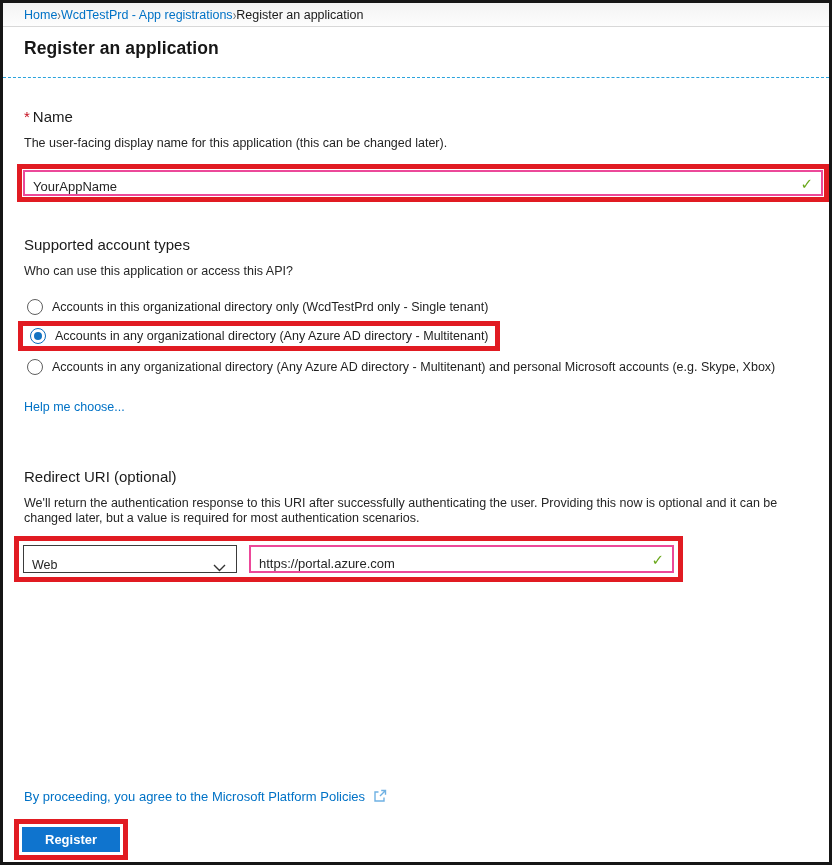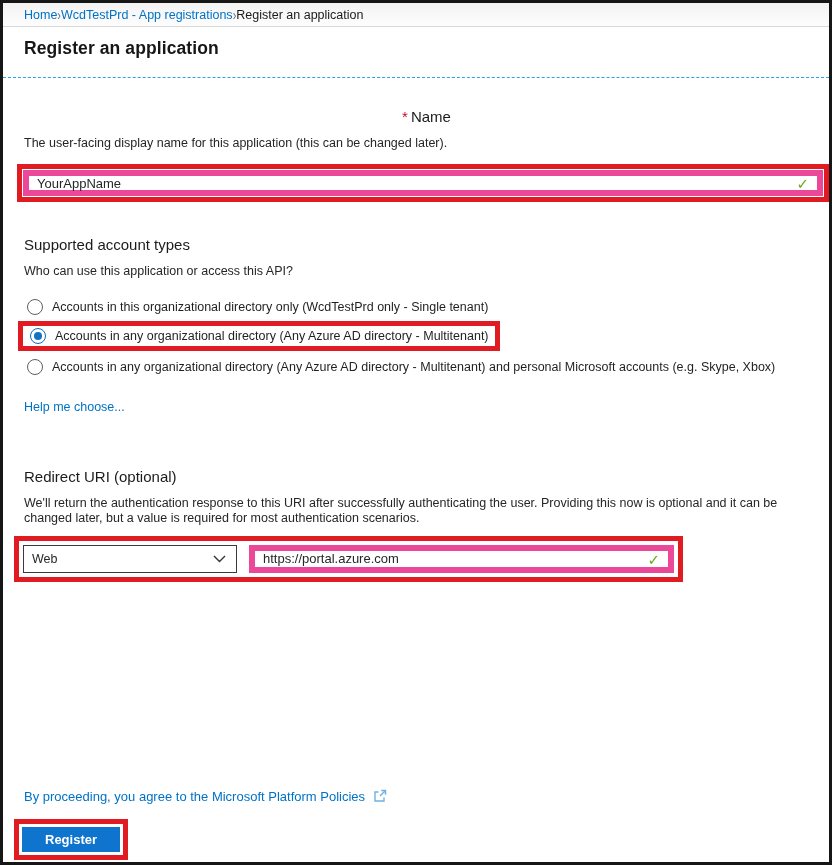--- a/index.html
+++ b/index.html
@@ -23,27 +23,27 @@
   .page-title {
     margin:11px 0 0 21px; font-size:17.5px; font-weight:700; color:#161616;
     letter-spacing:.1px;
   }
   .dashed-sep { margin-top:18px; border-bottom:1px dashed #2ba3dc; }
   
   .content { padding:0 0 0 21px; }
   .section-heading { font-size:15px; font-weight:400; color:#1b1b1b; }
   .req { color:#c50f1f; margin-right:3px; }
   .field-desc { font-size:12.5px; color:#262626; margin-top:11px; line-height:15px; }
-  .mt-name { margin-top:30px;text-align:center; }
+  .mt-name { margin-top:30px; }
   
   .red-box { border:5px solid #e11b22; }
   .name-red-box { margin-top:13px; margin-left:-7px; width:812px; padding:1px; }
   .text-input {
     position:relative; height:26px; background:#fff;
-    border:6px solid #ec4899; display:flex; align-items:flex-start;
+    border:2px solid #ec4899; display:flex; align-items:flex-end;
   }
   .text-input input {
     border:none; outline:none; background:transparent; width:100%;
     font-size:13px; color:#262626; padding:0 26px 0 8px;
     font-family:"Liberation Sans","DejaVu Sans",sans-serif;
   }
   .check {
     position:absolute; right:8px; top:50%; transform:translateY(-50%);
     color:#6aa81c; font-size:15px; line-height:1;
   }
@@ -64,21 +64,21 @@
   .radio-red-box { display:inline-block; margin-top:6px; margin-left:-6px; padding:2px 6px 2px 4px; }
   .row3 { margin-top:8px; }
   .help-link { display:inline-block; margin-top:25px; font-size:12.5px; color:#0072c6; text-decoration:none; cursor:pointer; }
   
   .mt-redirect { margin-top:53px; }
   .redirect-desc { max-width:792px; }
   .redirect-red-box { display:inline-block; margin-top:10px; margin-left:-10px; padding:4px; }
   .redirect-row { display:flex; gap:12px; }
   .select-box {
     width:214px; height:28px; border:1px solid #3b3b3b; background:#fff;
-    display:flex; align-items:center; justify-content:space-between;
+    display:flex; align-items:flex-end; justify-content:space-between;
     padding:0 10px 0 8px; font-size:12.5px; color:#262626; cursor:pointer;
   }
   .uri-input { width:425px; height:28px; }
   
   .footer { position:absolute; left:21px; top:786px; }
   .policy-line { display:flex; align-items:flex-start; gap:8px; font-size:13px; }
   .policy-link { color:#0072c6; text-decoration:none; cursor:pointer; }
   .btn-red-box { display:inline-block; margin-top:15px; margin-left:-10px; padding:3px; }
   .register-btn {
     background:#0f74ce; color:#fff; border:1px solid #0f74ce;

